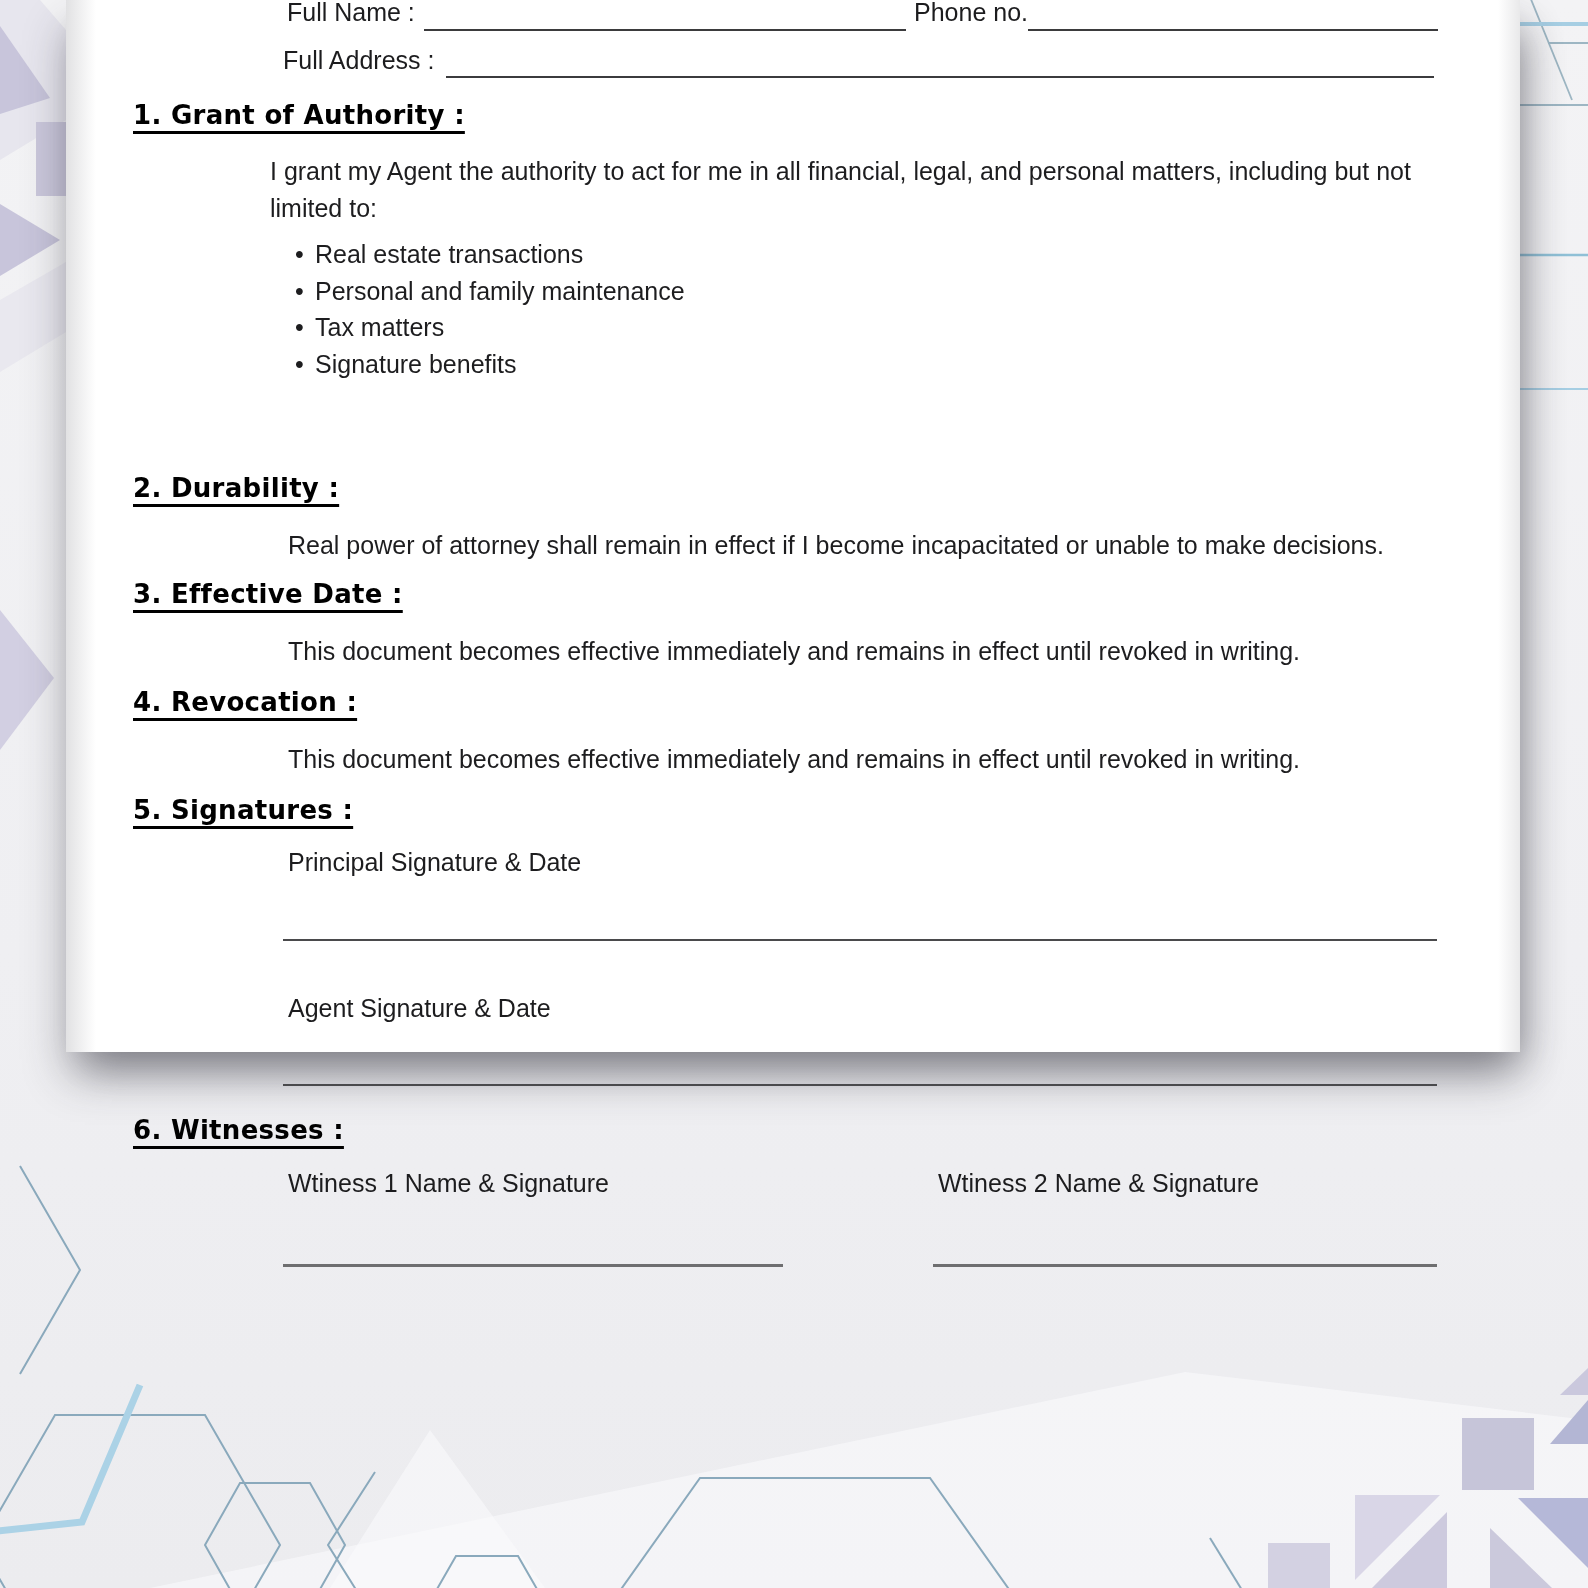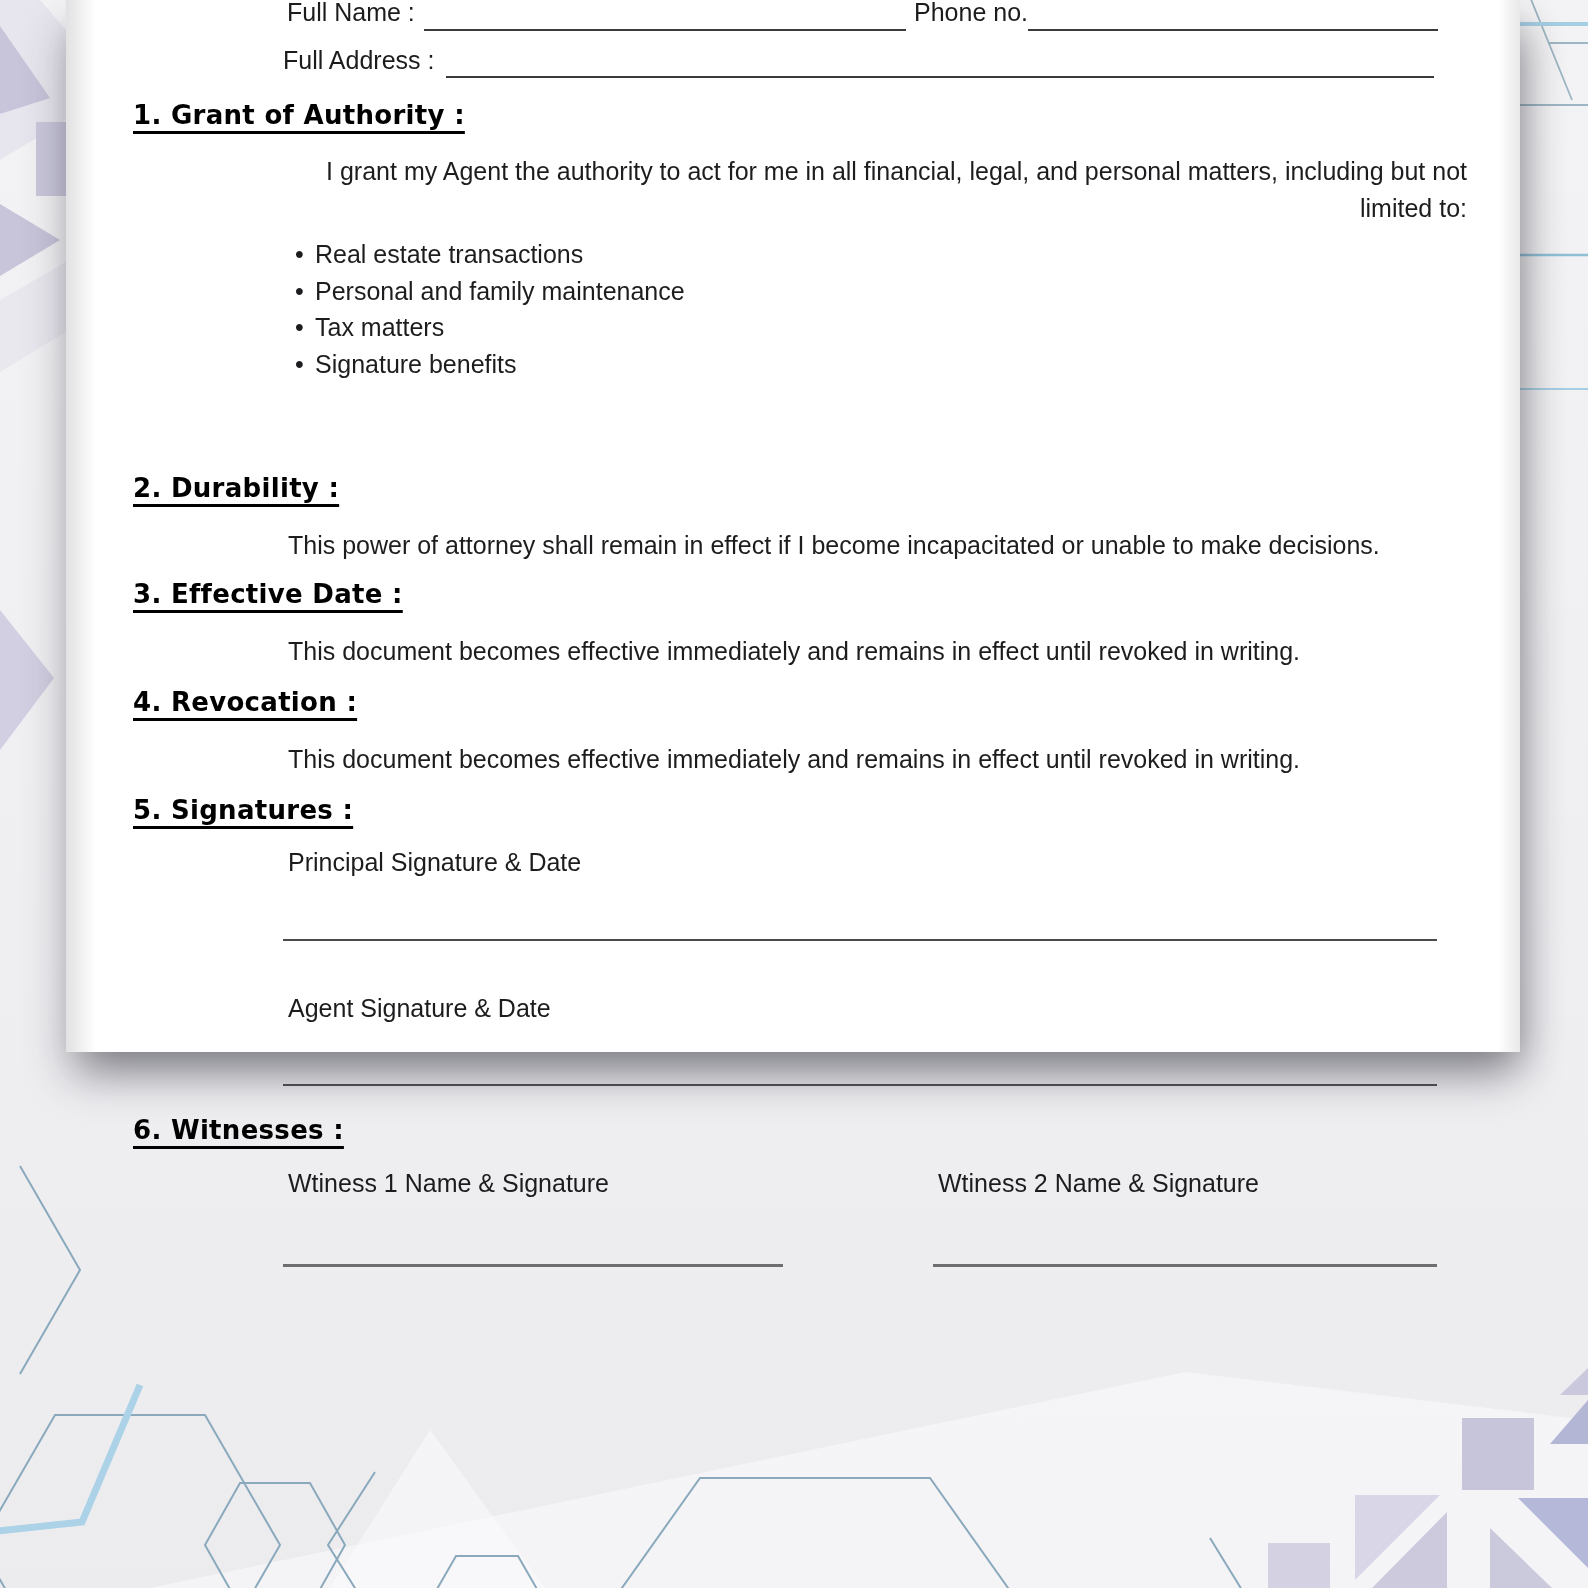--- a/index.html
+++ b/index.html
@@ -106,30 +106,30 @@
 
     <span class="abs lbl" style="left:221px;top:-2px;">Full Name :</span>
     <div class="abs fline" style="left:358px;top:29px;width:482px;"></div>
     <span class="abs lbl" style="left:848px;top:-2px;">Phone no.</span>
     <div class="abs fline" style="left:962px;top:29px;width:410px;"></div>
 
     <span class="abs lbl" style="left:217px;top:46px;">Full Address :</span>
     <div class="abs fline" style="left:380px;top:76px;width:988px;"></div>
 
     <div class="abs heading" style="left:67px;top:100px;">1. Grant of Authority :</div>
-    <div class="abs body-text" style="left:216px;top:153px;width:1185px;text-align:right;">I grant my Agent the authority to act for me in all financial, legal, and personal matters, including but not limited to:</div>
+    <div class="abs body-text" style="left:204px;top:153px;width:1185px;">I grant my Agent the authority to act for me in all financial, legal, and personal matters, including but not limited to:</div>
     <ul class="abs bullets" style="left:229px;top:236px;">
       <li>Real estate transactions</li>
       <li>Personal and family maintenance</li>
       <li>Tax matters</li>
       <li>Signature benefits</li>
     </ul>
 
     <div class="abs heading" style="left:67px;top:473px;">2. Durability :</div>
-    <div class="abs body-text nowrap" style="left:222px;top:527px;">This power of attorney shall remain in effect if I become incapacitated or unable to make decisions.</div>
+    <div class="abs body-text nowrap" style="left:222px;top:527px;">Real power of attorney shall remain in effect if I become incapacitated or unable to make decisions.</div>
 
     <div class="abs heading" style="left:67px;top:579px;">3. Effective Date :</div>
     <div class="abs body-text nowrap" style="left:222px;top:633px;">This document becomes effective immediately and remains in effect until revoked in writing.</div>
 
     <div class="abs heading" style="left:67px;top:687px;">4. Revocation :</div>
     <div class="abs body-text nowrap" style="left:222px;top:741px;">This document becomes effective immediately and remains in effect until revoked in writing.</div>
 
     <div class="abs heading" style="left:67px;top:795px;">5. Signatures :</div>
     <span class="abs lbl" style="left:222px;top:848px;">Principal Signature &amp; Date</span>
     <div class="abs sigline" style="left:217px;top:939px;width:1154px;"></div>

